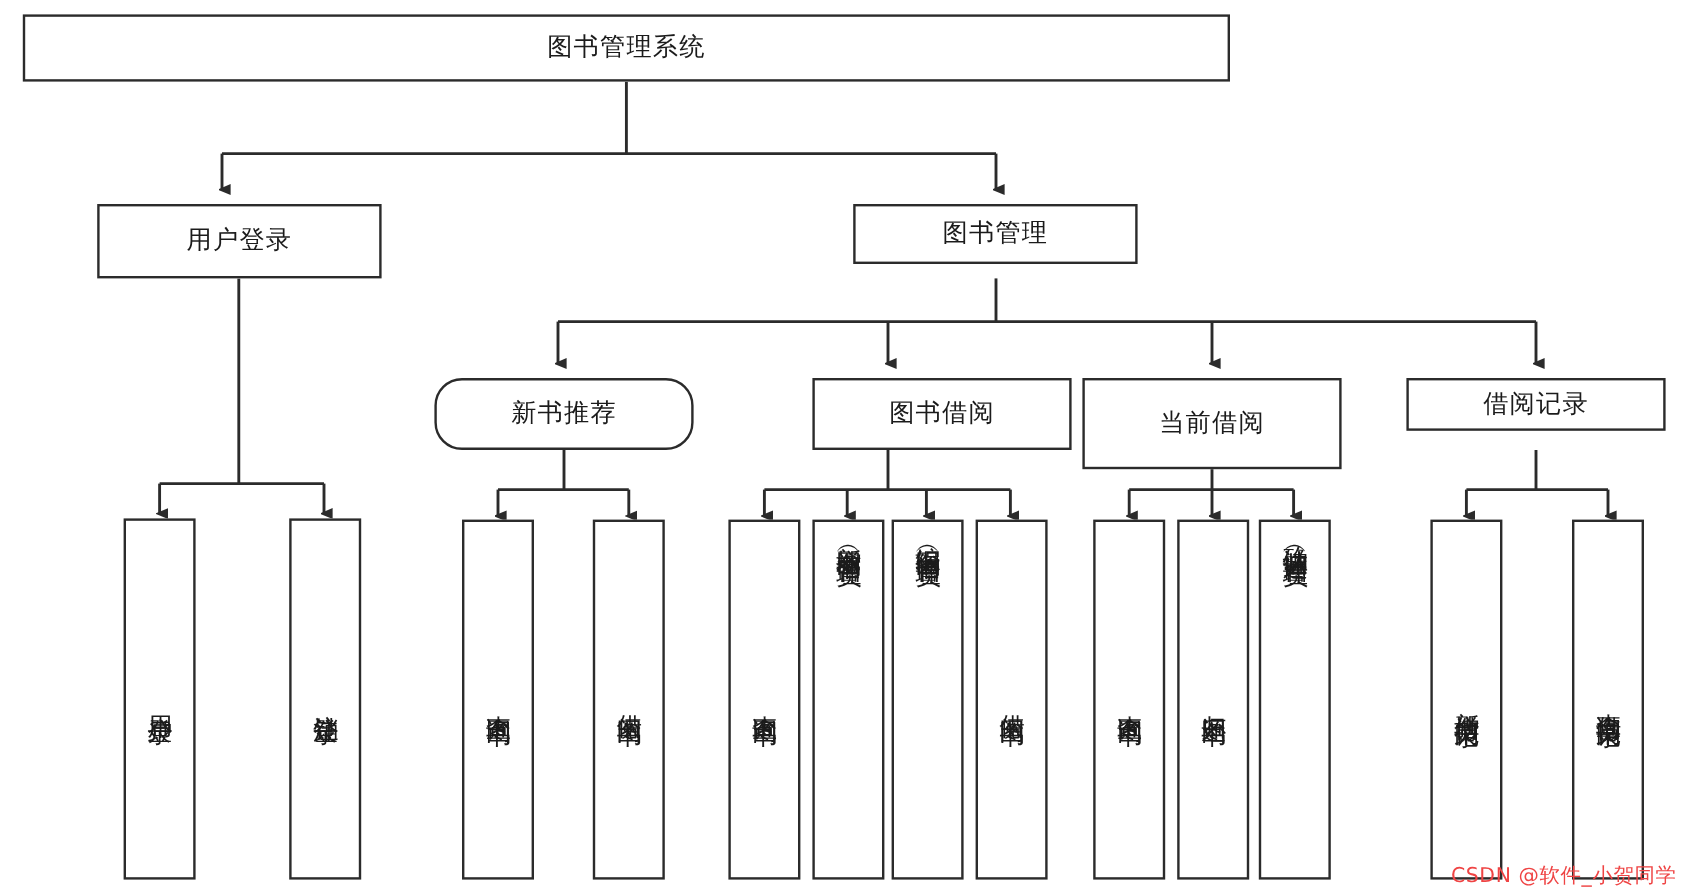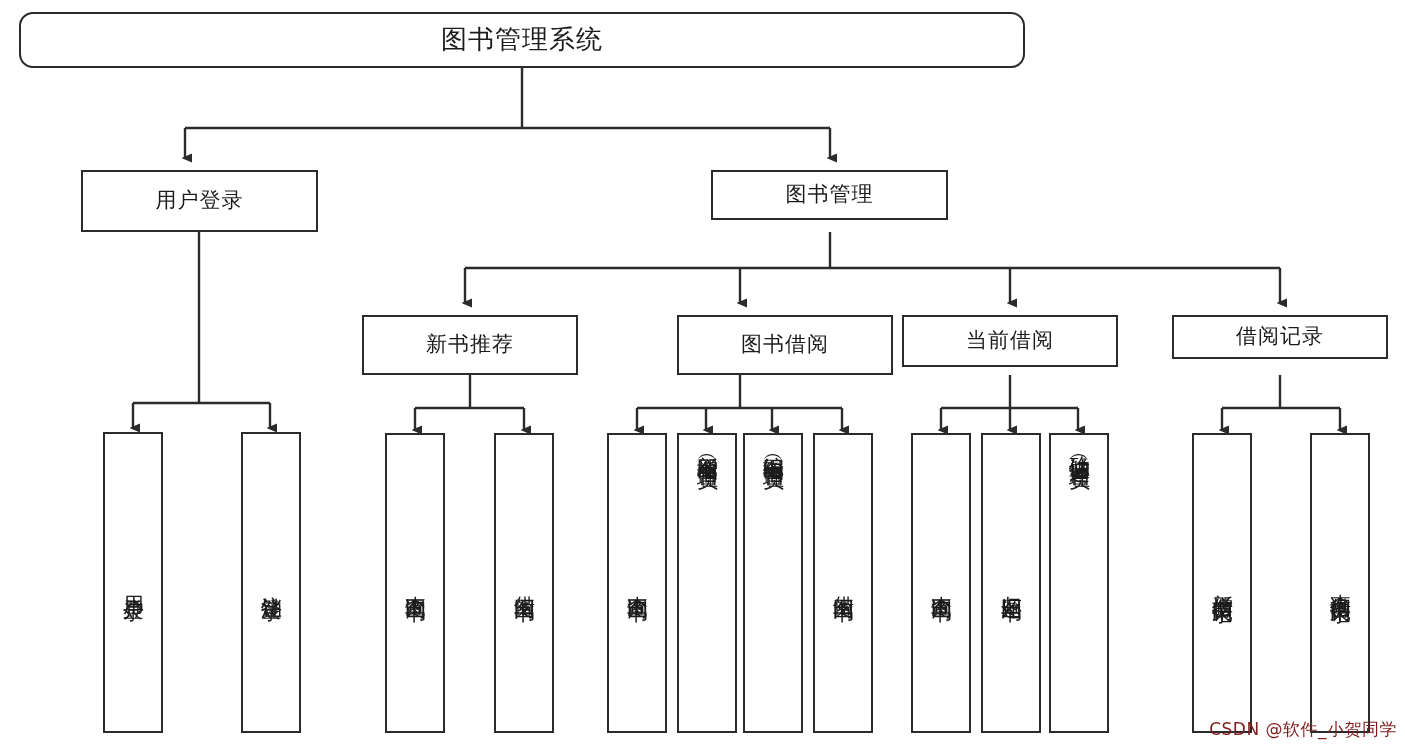--- a/index.html
+++ b/index.html
@@ -34,22 +34,21 @@
     align-items: center;
     justify-content: center;
     color: #1b1b1b;
   }
   .node.horiz {
     font-size: 21px;
     letter-spacing: 1px;
     line-height: 1.2;
   }
   .node.root {
-    font-size: 26px;
-    border-radius: 14px;
+    font-size: 21px;
   }
   .node.leaf {
     align-items: flex-start;
     justify-content: center;
     padding-top: 0;
   }
   .vtext {
     writing-mode: vertical-rl;
     text-orientation: upright;
     font-size: 21px;
@@ -70,21 +69,21 @@
     padding-top: 4px;
   }
   .leaf-inner.align-mid {
     align-items: center;
   }
   .watermark {
     position: absolute;
     right: 8px;
     bottom: 6px;
     font-size: 17px;
-    color: #7f1d1d;
+    color: #ef4444;
     letter-spacing: 0.5px;
     white-space: nowrap;
   }
 </style>
 </head>
 <body>
 
 <div id="canvas">
 
   <svg class="edges" viewBox="0 0 1405 747">
@@ -135,23 +134,23 @@
       <path d="M1222,408 L1222,430" marker-end="url(#arrow)"></path>
       <path d="M1340,408 L1340,430" marker-end="url(#arrow)"></path>
     </g>
   </svg>
 
   <div class="node horiz root" style="left:19px; top:12px; width:1006px; height:56px;">图书管理系统</div>
 
   <div class="node horiz" style="left:81px; top:170px; width:237px; height:62px;">用户登录</div>
   <div class="node horiz" style="left:711px; top:170px; width:237px; height:50px;">图书管理</div>
 
-  <div class="node horiz" style="left:362px; top:315px; width:216px; height:60px;">新书推荐</div>
+  <div class="node horiz" style="left:362px; top:315px; width:216px; height:60px;border-radius:23px;">新书推荐</div>
   <div class="node horiz" style="left:632px; top:315px; width:216px; height:60px;margin-left:45px;">图书借阅</div>
-  <div class="node horiz" style="left:902px; top:315px; width:216px; height:52px;">当前借阅</div>
+  <div class="node horiz" style="left:902px; top:315px; width:216px; height:76px;">当前借阅</div>
   <div class="node horiz" style="left:1172px; top:315px; width:216px; height:44px;">借阅记录</div>
 
   <div class="node leaf" style="left:103px; top:432px; width:60px; height:301px;">
     <div class="leaf-inner align-mid">
       <span class="vtext">用户登录</span>
     </div>
   </div>
   <div class="node leaf" style="left:241px; top:432px; width:60px; height:301px;">
     <div class="leaf-inner align-mid">
       <span class="vtext">注销登录</span>

